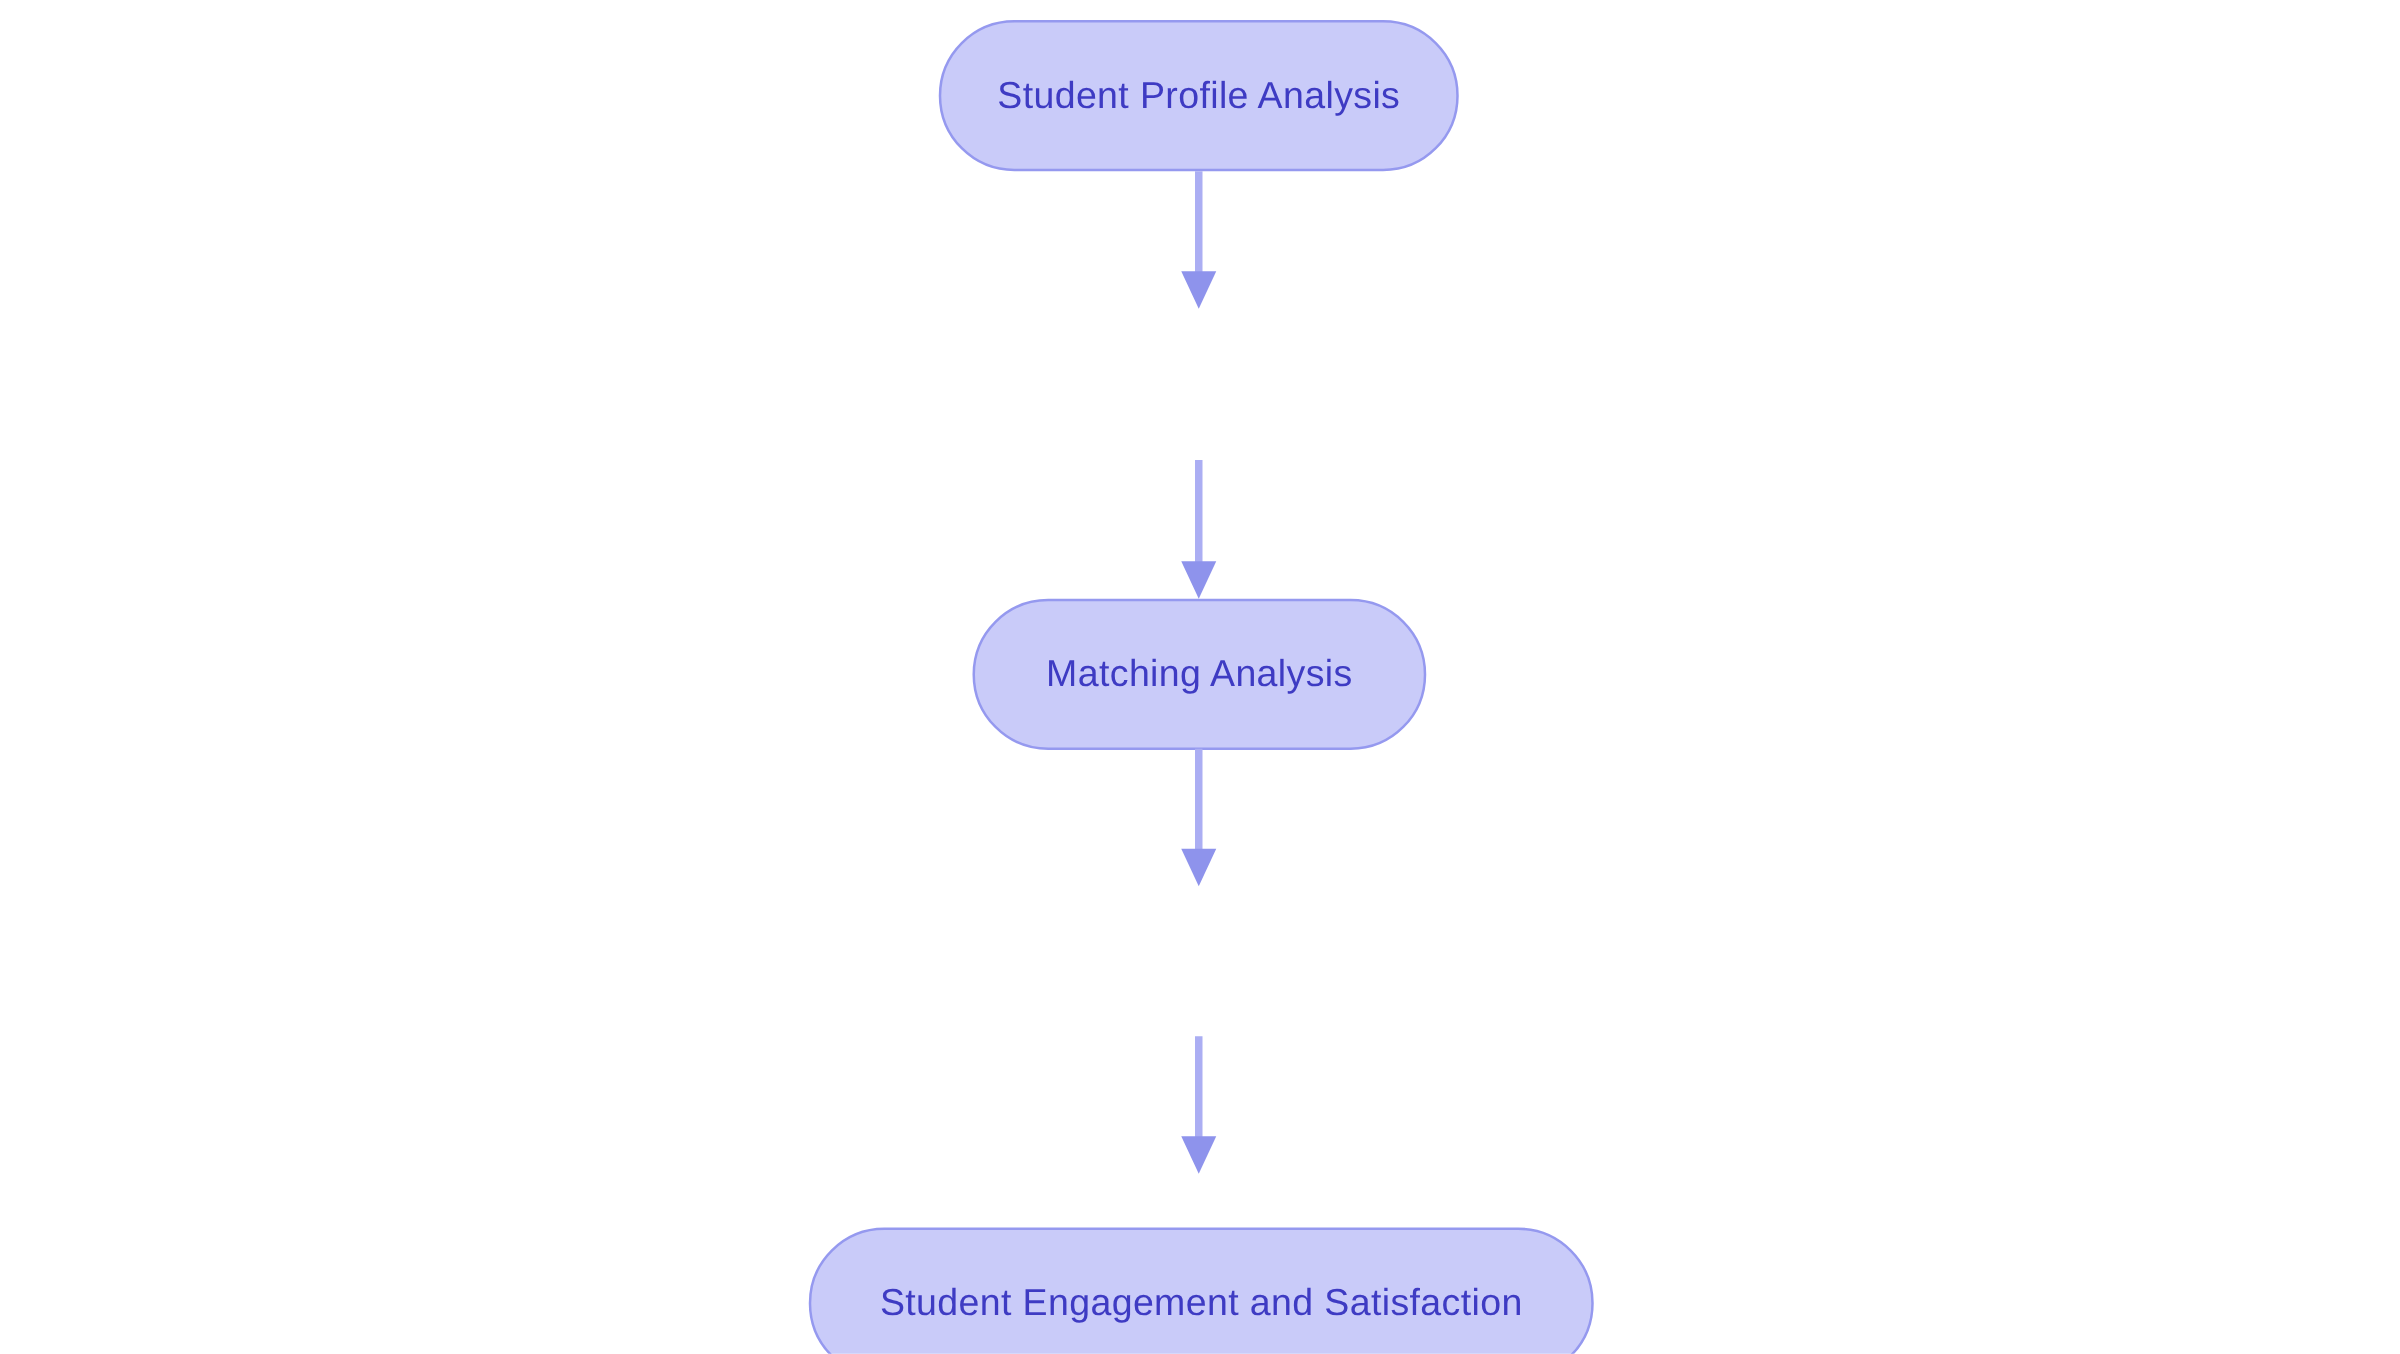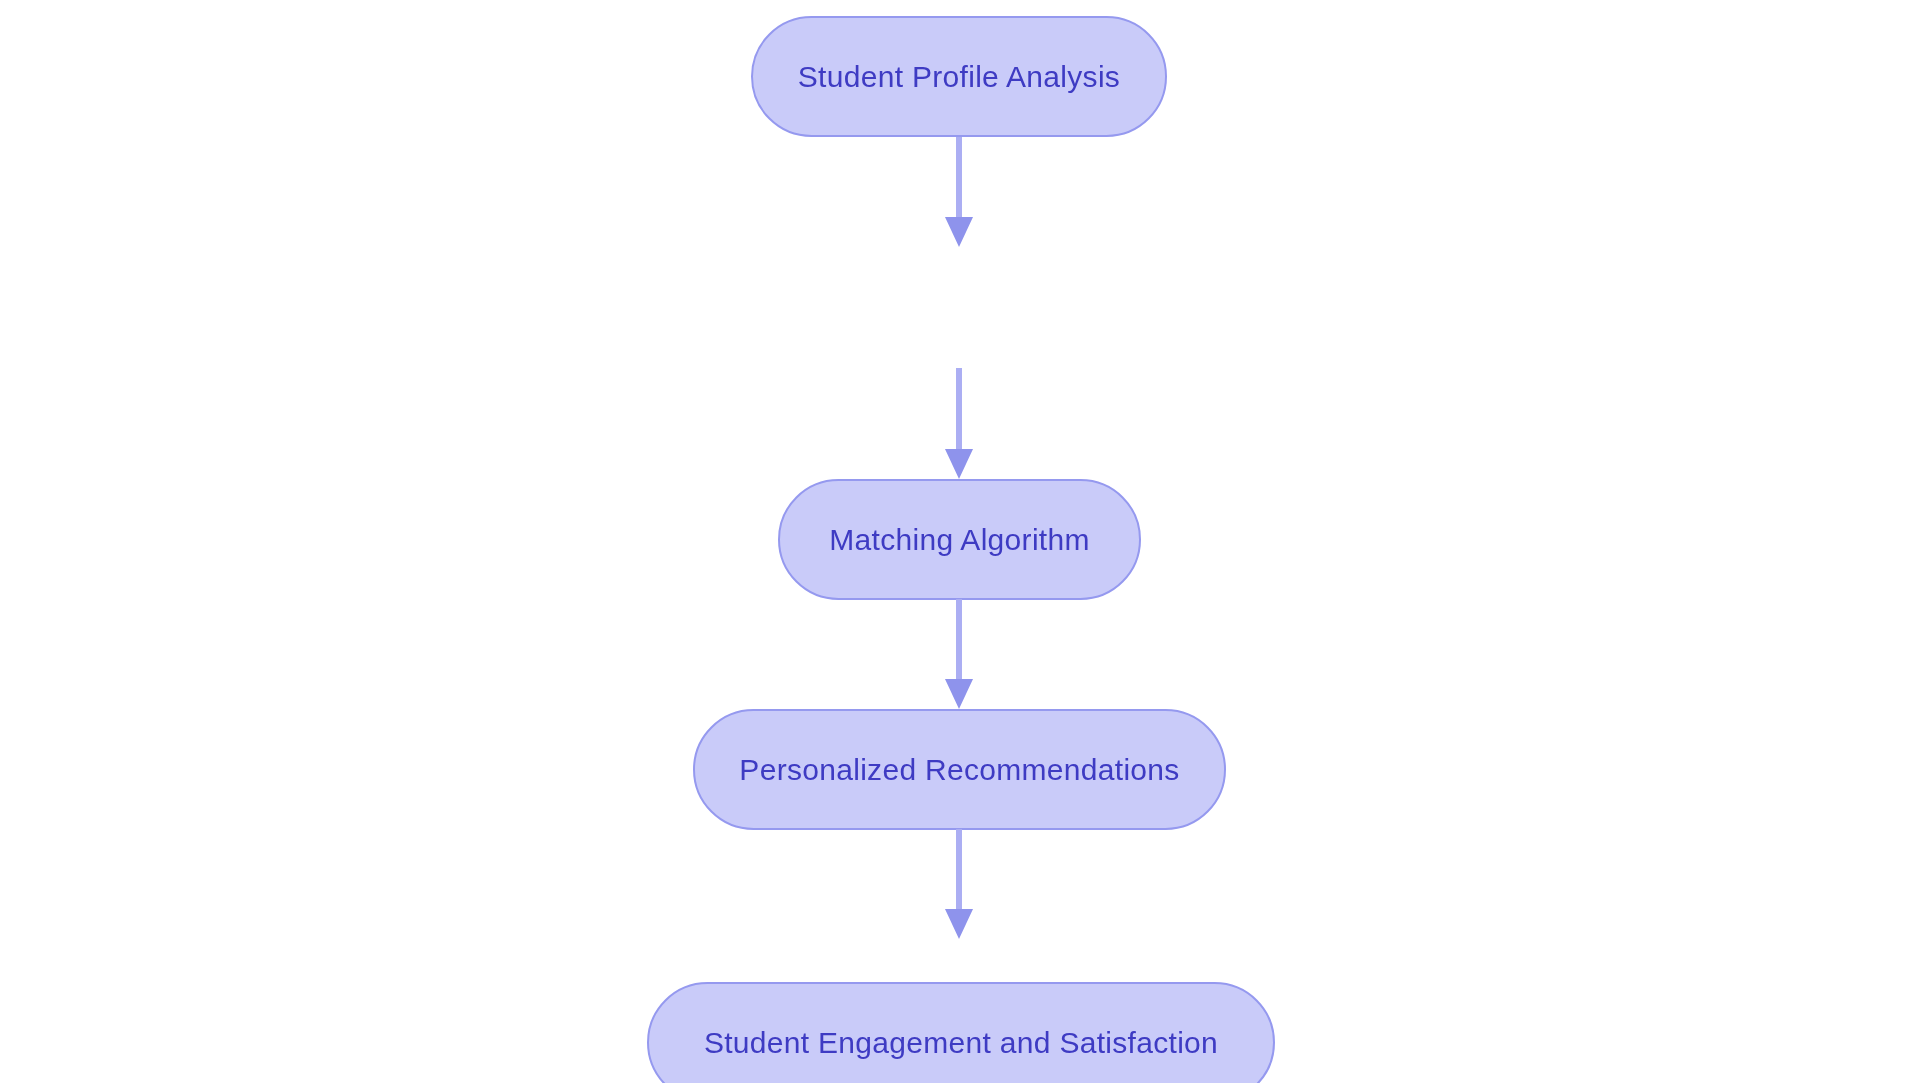--- a/index.html
+++ b/index.html
@@ -82,31 +82,28 @@
     <div class="arrow-head"></div>
   </div>
 
 
   <div class="arrow arrow-2">
     <div class="arrow-line"></div>
     <div class="arrow-head"></div>
   </div>
 
   <div class="node node-3">
-    <span>Matching Algorithm</span>
+    <span>Matching Analysis</span>
   </div>
 
   <div class="arrow arrow-3">
     <div class="arrow-line"></div>
     <div class="arrow-head"></div>
   </div>
 
-  <div class="node node-4">
-    <span>Personalized Recommendations</span>
-  </div>
 
   <div class="arrow arrow-4">
     <div class="arrow-line"></div>
     <div class="arrow-head"></div>
   </div>
 
   <div class="node node-5">
     <span>Student Engagement and Satisfaction</span>
   </div>
 

